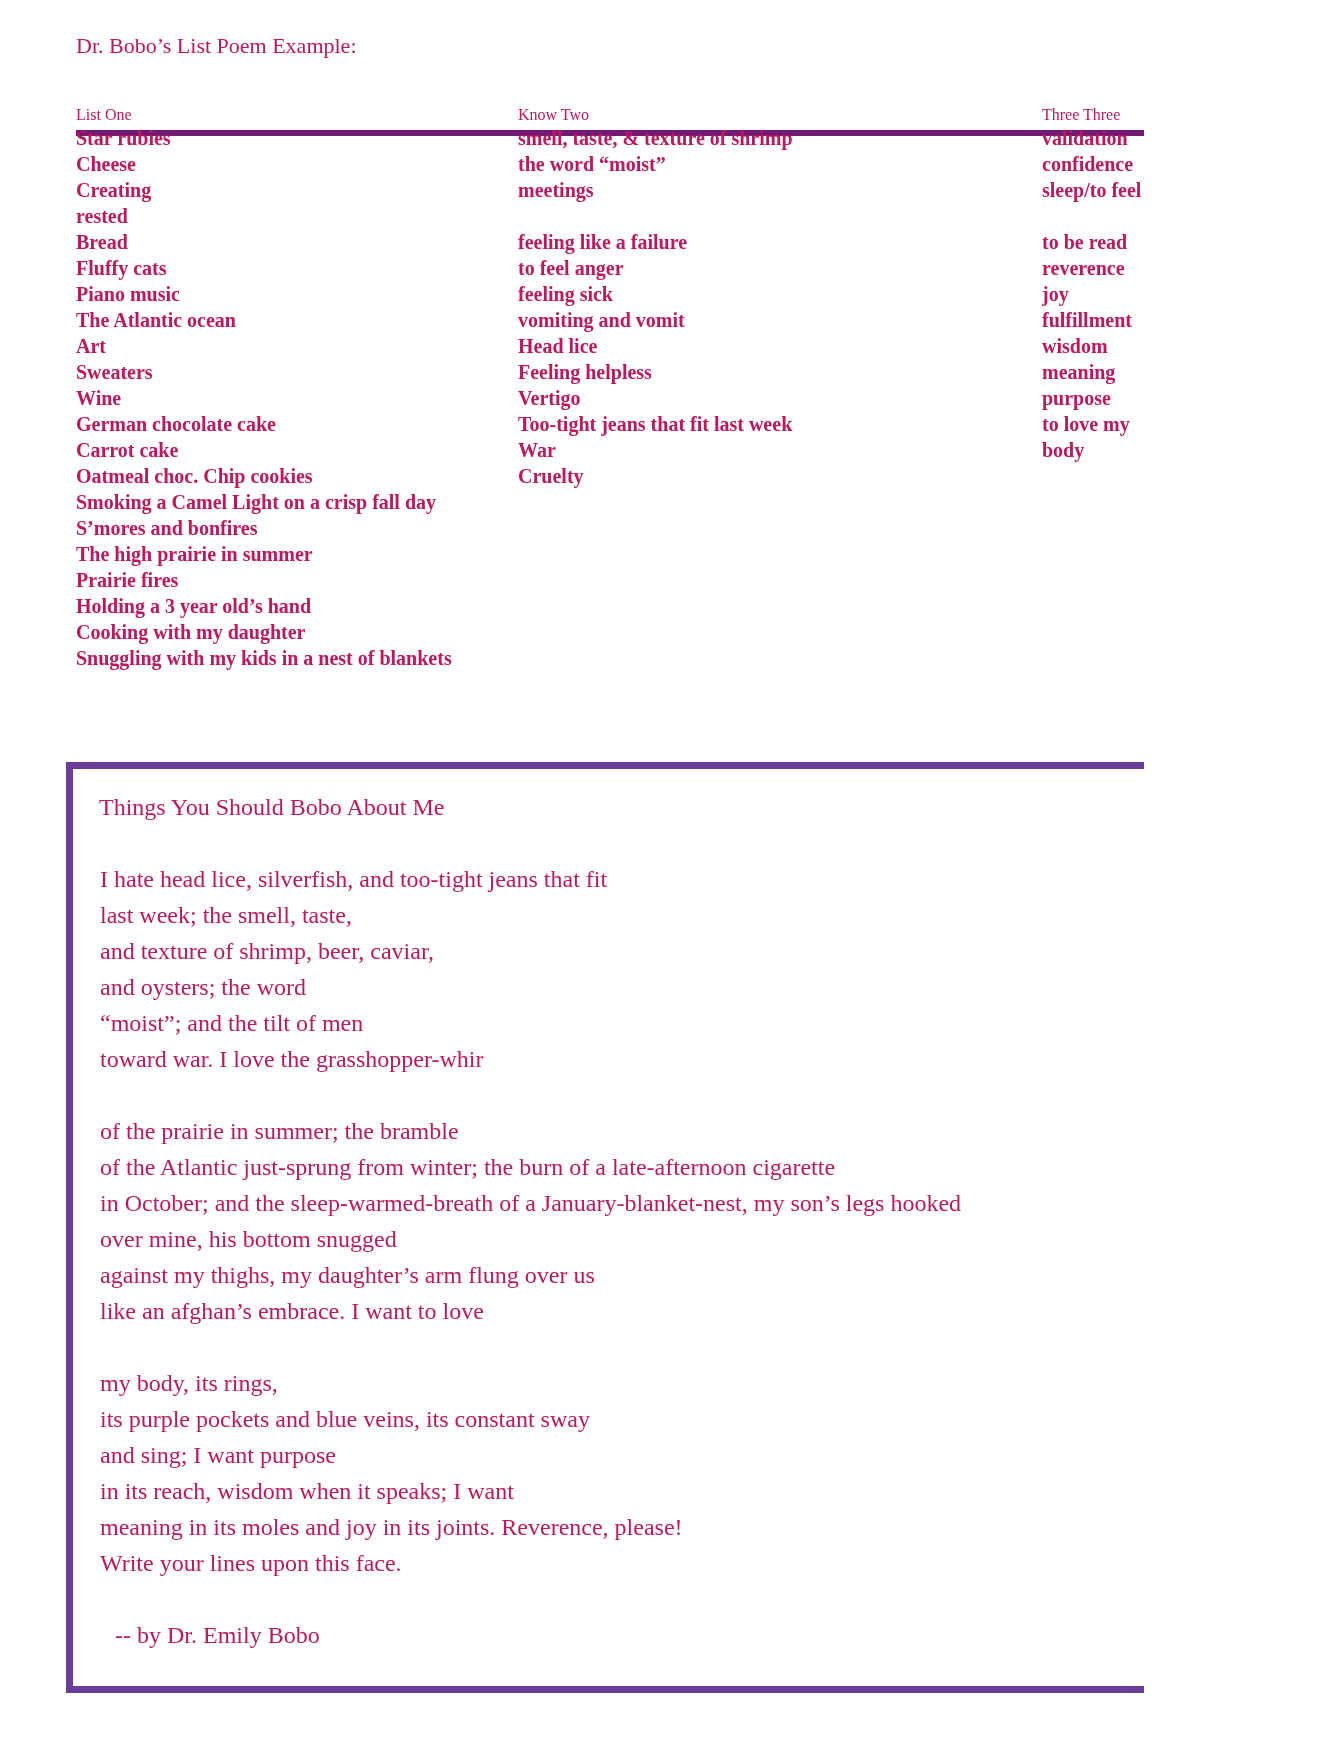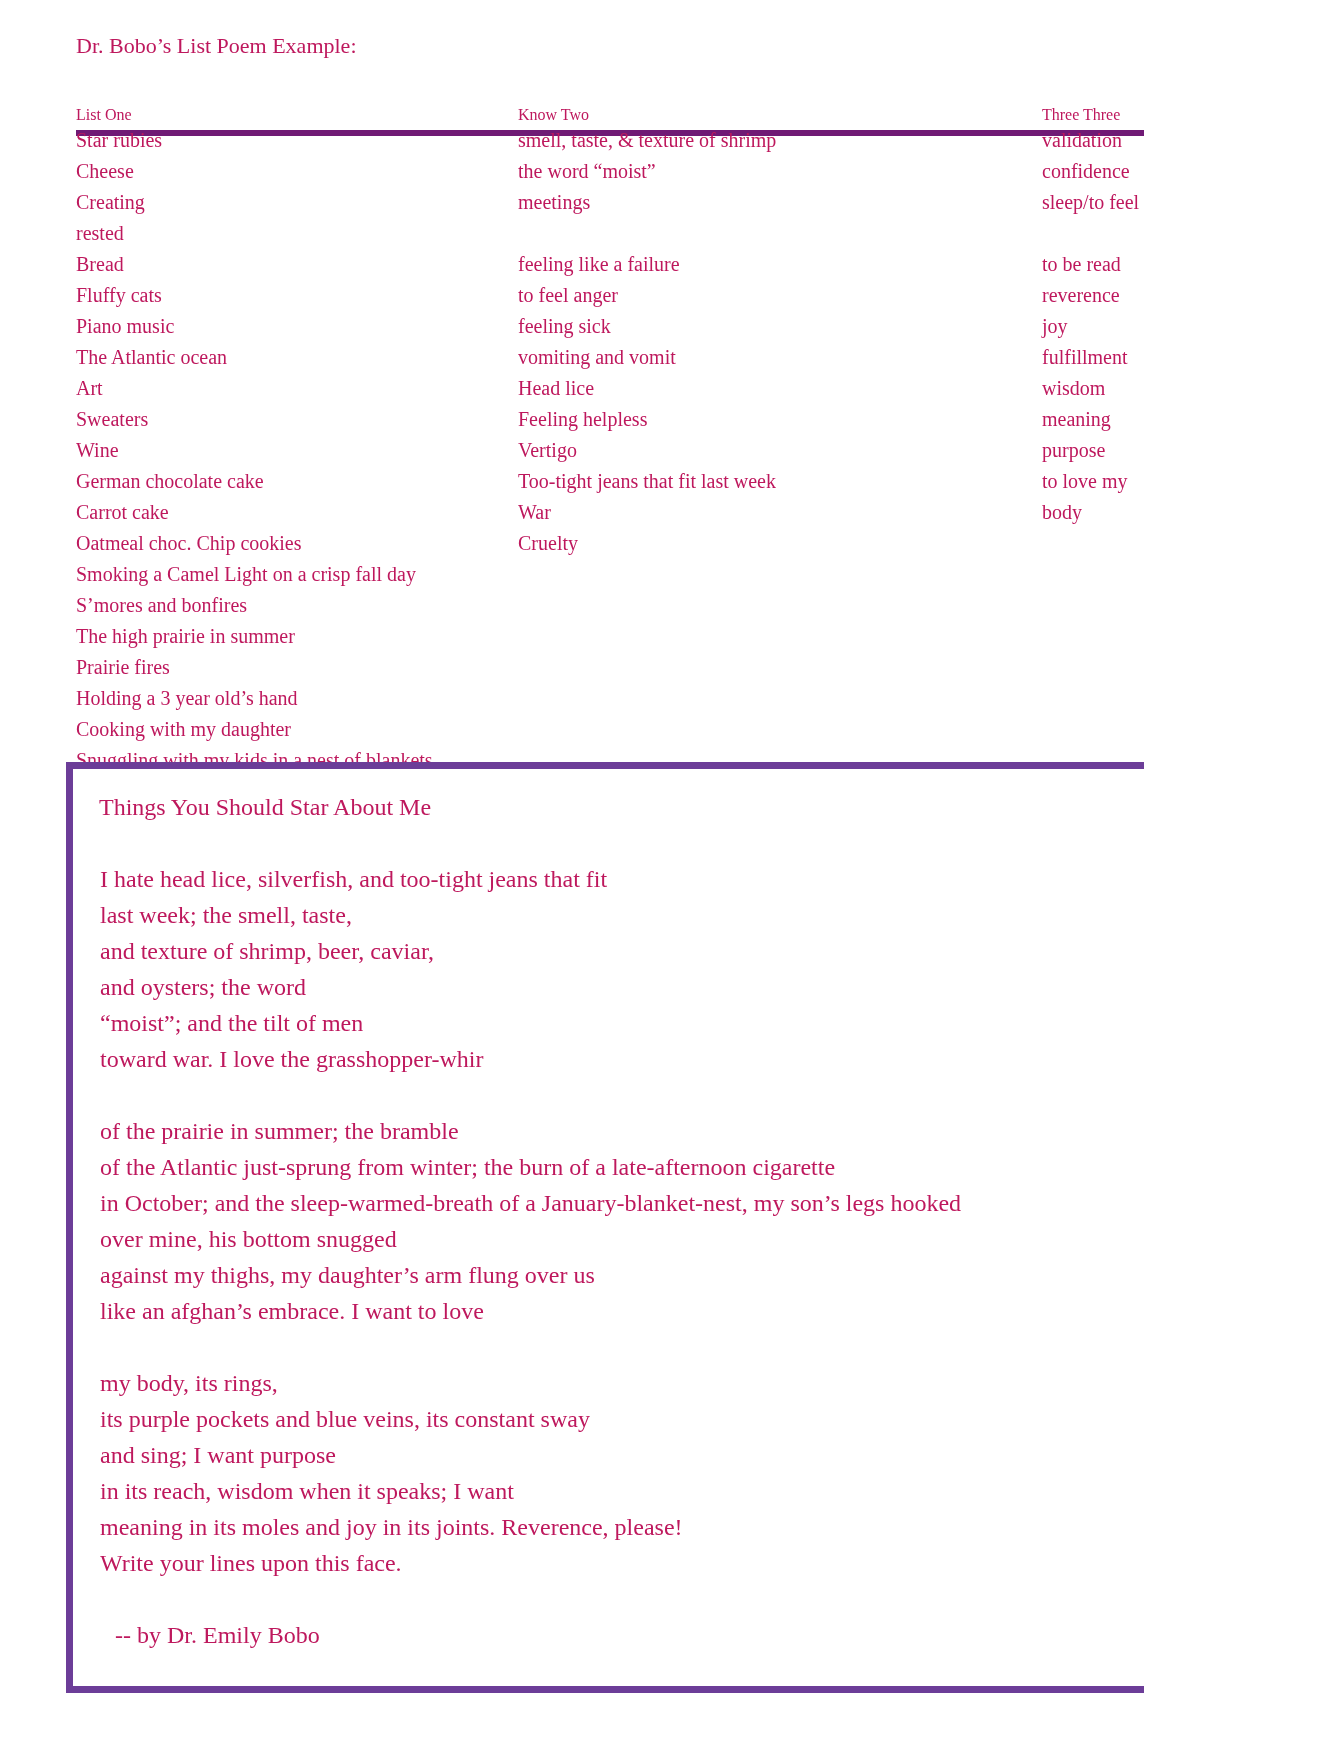--- a/index.html
+++ b/index.html
@@ -37,22 +37,23 @@
     top: 0;
     white-space: nowrap;
   }
   .lh-1 { left: 0; }
   .lh-2 { left: 442px; }
   .lh-3 { left: 966px; }
   .list-col {
     position: absolute;
     top: 125px;
     font-size: 20px;
-    line-height: 31px;
+    line-height: 26px;
     white-space: pre-line;
+    font-weight: bold;
   }
   .col-1 { left: 76px; }
   .col-2 { left: 518px; }
   .col-3 { left: 1042px; }
   .poem-box {
     position: absolute;
     left: 66px;
     top: 762px;
     width: 1181px;
     height: 931px;
@@ -136,21 +137,21 @@
 reverence
 joy
 fulfillment
 wisdom
 meaning
 purpose
 to love my body</div>
 
   <div class="poem-box">
     <div class="poem-inner">
-      <p class="poem-title">Things You Should Star About Me</p>
+      <p class="poem-title">Things You Should Bobo About Me</p>
       <p class="stanza">I hate head lice, silverfish, and too-tight jeans that fit
 last week; the smell, taste,
 and texture of shrimp, beer, caviar,
 and oysters; the word
 “moist”; and the tilt of men
 toward war. I love the grasshopper-whir</p>
       <p class="stanza">of the prairie in summer; the bramble
 of the Atlantic just-sprung from winter; the burn of a late-afternoon cigarette
 in October; and the sleep-warmed-breath of a January-blanket-nest, my son’s legs hooked
 over mine, his bottom snugged

